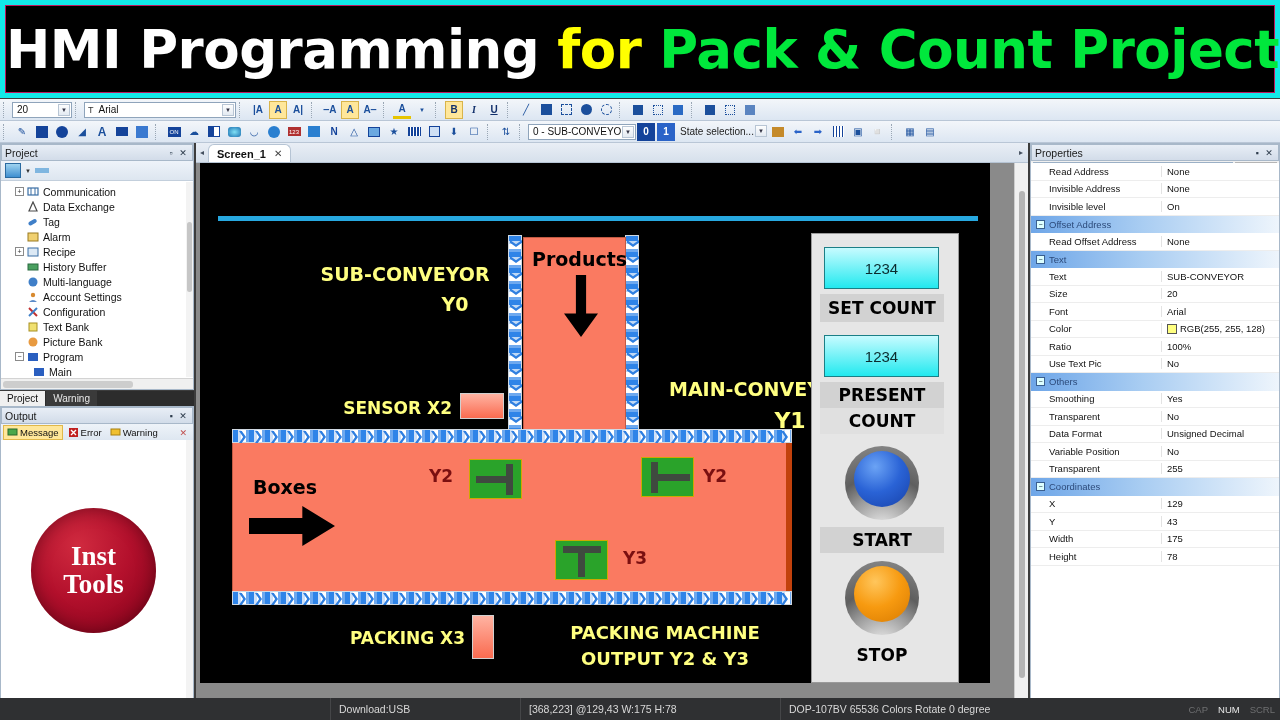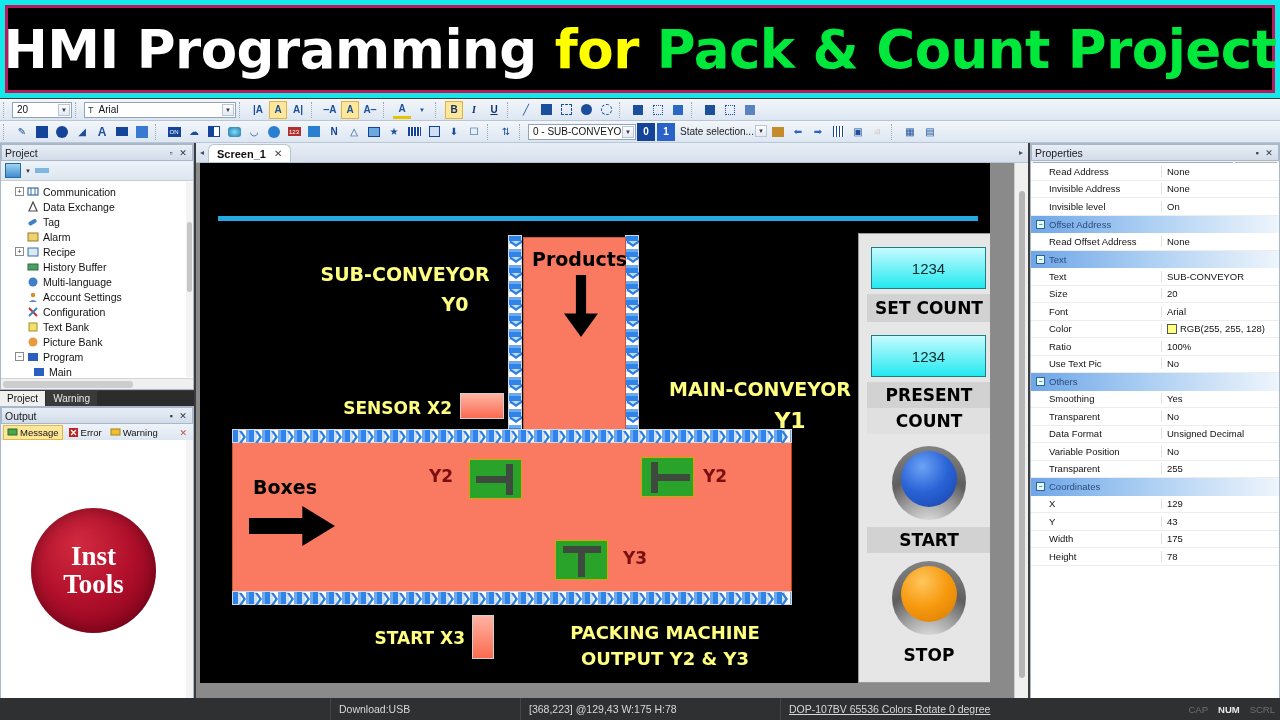--- a/index.html
+++ b/index.html
@@ -2,22 +2,22 @@
 <html><head>
 <meta charset="utf-8">
 <style>
   * { box-sizing: border-box; margin:0; padding:0; }
   html,body { width:1280px; height:720px; overflow:hidden; background:#3a3a3a;
     font-family:"Liberation Sans", sans-serif; }
 
   
   #banner { position:absolute; left:0; top:0; width:1280px; height:98px;
     background:#12e9e9; padding:5px; }
-  #banner-inner { width:100%; height:100%; background:#000; border:3px solid #be185d;
-    display:flex; align-items:center; justify-content:center; }
+  #banner-inner { width:100%; height:100%; background:#000; border:1px solid #be185d;
+    display:flex; align-items:center; justify-content:flex-start; }
   #banner-title { font-size:53px; font-weight:bold; letter-spacing:-0.5px;
     white-space:nowrap; font-family:"DejaVu Sans", sans-serif; }
   #banner-title .w { color:#ffffff; }
   #banner-title .y { color:#ffff00; }
   #banner-title .g { color:#00e83c; }
 
   
   #app { position:absolute; left:0; top:98px; width:1280px; height:622px;
     background:#3c3c3c; }
 
@@ -144,21 +144,21 @@
   .right-arrow { position:absolute; background:#000;
     clip-path:polygon(0 30%,62% 30%,62% 0,100% 50%,62% 100%,62% 70%,0 70%); }
 
   
   #hconv { position:absolute; }
   .hbelt { position:absolute; left:0; right:0; height:14px; border:1px solid #cfd8e2;
     background: repeating-linear-gradient(90deg, #2f84e8 0 5px, #cfe1f8 5px 8px, #ffffff 8px 13px, #6ea9ef 13px 16px); }
   .hchev { position:absolute; top:1px; width:7px; height:12px; background:#2f7fe0;
     clip-path:polygon(0 0,40% 0,100% 50%,40% 100%,0 100%,60% 50%); }
   #hconv-body { position:absolute; left:0; right:0; background:#fa7a61;
-    border-left:1px solid #c25a43; border-right:1px solid #c2410c; }
+    border-left:1px solid #c25a43; border-right:6px solid #c2410c; }
 
   .pack-unit { position:absolute; background:#2aa32a; border:1px solid #cfa800; }
   .pack-unit .bar { position:absolute; background:#3f4a3f; }
   .out-tag { position:absolute; color:#7a0f10; font-weight:bold; font-size:17px;
     font-family:"DejaVu Sans", sans-serif; }
   #boxes-label { position:absolute; color:#000; font-weight:bold; font-size:19px;
     font-family:"DejaVu Sans", sans-serif; }
 
   .sensor-lamp { position:absolute; border:1px solid #d0d0d0;
     background:linear-gradient(180deg,#ffb3a2,#fa6b50); }
@@ -216,21 +216,21 @@
   #align-tools { position:absolute; left:2px; top:1px; height:20px;
     background:linear-gradient(#eef3f9,#dbe5f0); border:1px solid #b9c6d6;
     display:flex; align-items:center; padding:0 2px; }
   #statusbar { position:absolute; left:0; top:698px; width:1280px; height:22px;
     background:#2f3032; display:flex; align-items:center; color:#d8d8d8; font-size:10.5px; }
   #statusbar .seg { height:100%; display:flex; align-items:center; padding:0 8px;
     border-left:1px solid #454648; }
   #statusbar .kbd { margin-left:auto; display:flex; }
   #statusbar .kbd span { padding:0 5px; font-size:9.5px; }
   #statusbar .kbd .dim { color:#6e6f71; }
-  #statusbar .kbd .act { color:#e8e8e8; font-weight:bold; }
+  #statusbar .kbd .act { color:#e8e8e8; font-weight:normal; }
 </style>
 </head>
 <body>
 
 <div id="banner">
   <div id="banner-inner">
     <div id="banner-title">
       <span class="w">HMI Programming </span><span class="y">for </span><span class="g">Pack &amp; Count Project</span>
     </div>
   </div>
@@ -702,26 +702,26 @@
               <span class="hchev" style="left:454px"></span>
               <span class="hchev" style="left:470px"></span>
             <span class="hchev" style="left:486px"></span>
               <span class="hchev" style="left:502px"></span>
               <span class="hchev" style="left:518px"></span>
             <span class="hchev" style="left:534px"></span>
               <span class="hchev" style="left:548px"></span>
           </div>
         </div>
 
-        <div class="hmi-label" style="left:105px;top:465px;width:160px;font-size:17px;text-align:right;">START X3</div>
+        <div class="hmi-label" style="left:105px;top:465px;width:160px;font-size:17px;text-align:right;">PACKING X3</div>
         <div class="sensor-lamp" style="left:272px;top:452px;width:22px;height:44px;"></div>
         <div class="hmi-label" style="left:320px;top:459px;width:290px;font-size:18px;">PACKING MACHINE</div>
         <div class="hmi-label" style="left:320px;top:485px;width:290px;font-size:18px;">OUTPUT Y2 &amp; Y3</div>
 
-        <div id="ctrl-panel" style="left:658px;top:70px;width:135px;height:450px;">
+        <div id="ctrl-panel" style="left:611px;top:70px;width:148px;height:450px;">
           <div class="num-display" style="left:12px;top:13px;width:115px;height:42px;">1234</div>
           <div class="ctrl-cap" style="left:8px;top:60px;width:124px;height:28px;">SET COUNT</div>
           <div class="num-display" style="left:12px;top:101px;width:115px;height:42px;">1234</div>
           <div class="ctrl-cap" style="left:8px;top:148px;width:124px;height:26px;">PRESENT</div>
           <div class="ctrl-cap" style="left:8px;top:174px;width:124px;height:26px;background:#e0e0e0;">COUNT</div>
 
           <div class="pbtn blue" style="left:33px;top:212px;">
               <div class="cap"></div>
             </div>
           <div class="ctrl-cap" style="left:8px;top:293px;width:124px;height:26px;">START</div>
@@ -903,19 +903,19 @@
       <div class="tb-btn">❖</div>
       <div class="tb-btn">▣</div>
     </div>
   </div>
 </div>
 
 <div id="statusbar">
   <div class="seg" style="border-left:none;width:330px;"></div>
   <div class="seg" style="width:190px;">Download:USB</div>
   <div class="seg" style="width:260px;">[368,223] @129,43 W:175 H:78</div>
-  <div class="seg" style="width:385px;text-decoration:underline;">DOP-107BV 65536 Colors Rotate 0 degree</div>
+  <div class="seg" style="width:385px;">DOP-107BV 65536 Colors Rotate 0 degree</div>
   <div class="kbd">
     <span class="dim">CAP</span>
     <span class="act">NUM</span>
     <span class="dim">SCRL</span>
   </div>
 </div>
 
 </body></html>

